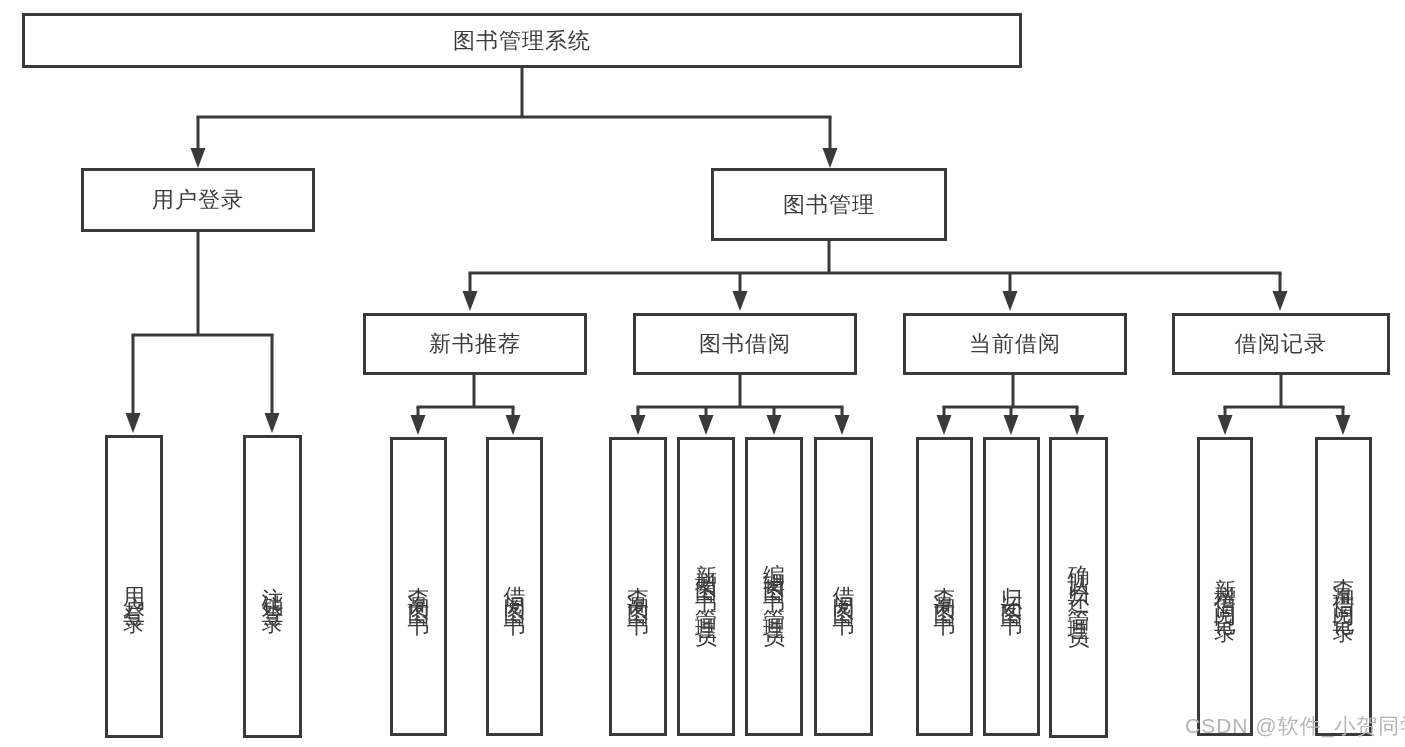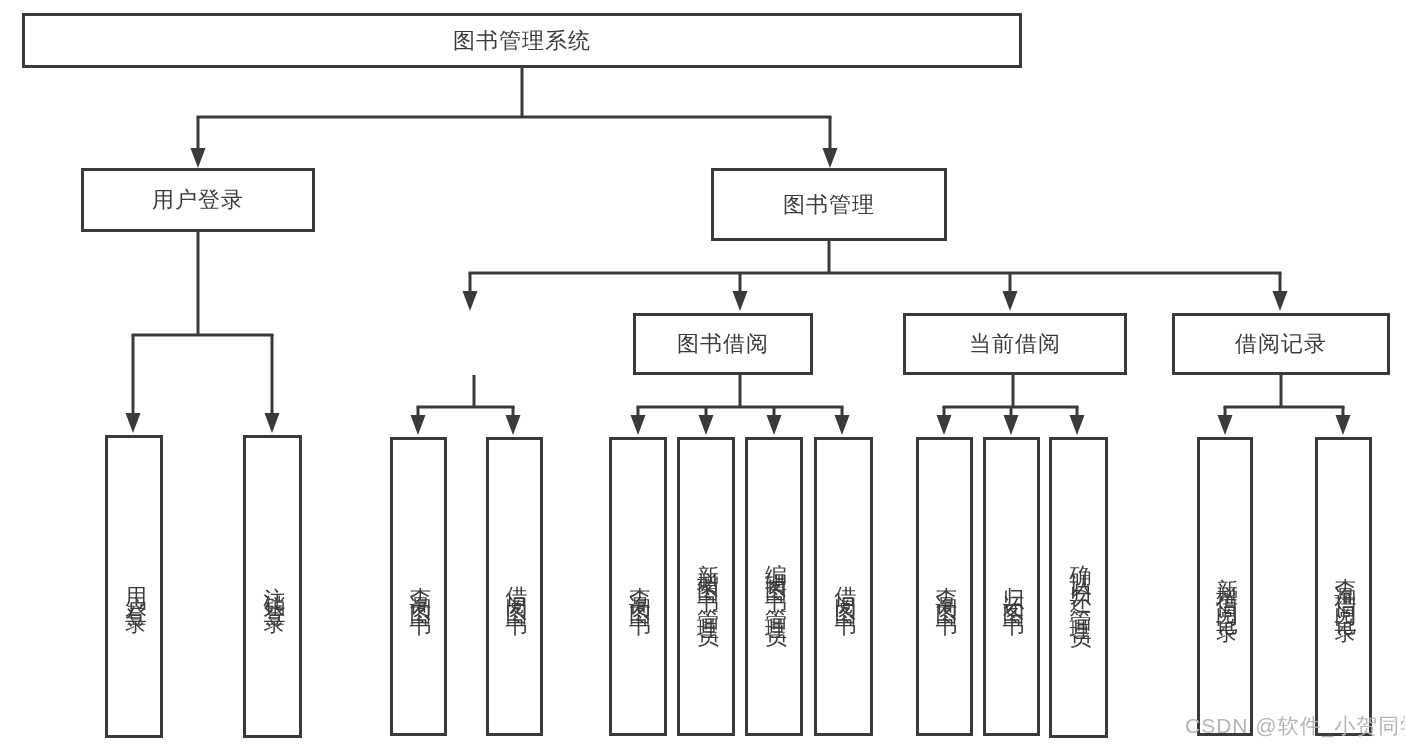--- a/index.html
+++ b/index.html
@@ -22,21 +22,20 @@
   .hnode,.vnode{
     position:absolute;
     box-sizing:border-box;
     border:3px solid var(--line);
     background:#fff;
     display:flex;align-items:center;justify-content:center;
     color:var(--text);
     font-size:22px;
     letter-spacing:1px;
     white-space:nowrap;
-    font-family:Liberation Mono, monospace;
   }
   .vnode .vtext{
     writing-mode:vertical-rl;
     letter-spacing:9px;
     line-height:1;
   }
   #watermark{
     position:absolute;
     left:1185px;top:712px;
     font-size:21px;
@@ -116,21 +115,24 @@
     <span>图书管理系统</span>
   </div>
 
   <div class="hnode" style="left:81px;top:168px;width:234px;height:64px">
     <span>用户登录</span>
   </div>
   <div class="hnode" style="left:711px;top:168px;width:236px;height:73px">
     <span>图书管理</span>
   </div>
 
-  <div class="hnode" style="left:633px;top:313px;width:180px;height:62px">
+  <div class="hnode" style="left:363px;top:313px;width:224px;height:62px">
+    <span>新书推荐</span>
+  </div>
+  <div class="hnode" style="left:633px;top:313px;width:224px;height:62px">
     <span>图书借阅</span>
   </div>
   <div class="hnode" style="left:903px;top:313px;width:224px;height:62px">
     <span>当前借阅</span>
   </div>
   <div class="hnode" style="left:1172px;top:313px;width:218px;height:62px">
     <span>借阅记录</span>
   </div>
 
   <div class="vnode" style="left:105px;top:435px;width:58px;height:303px">

